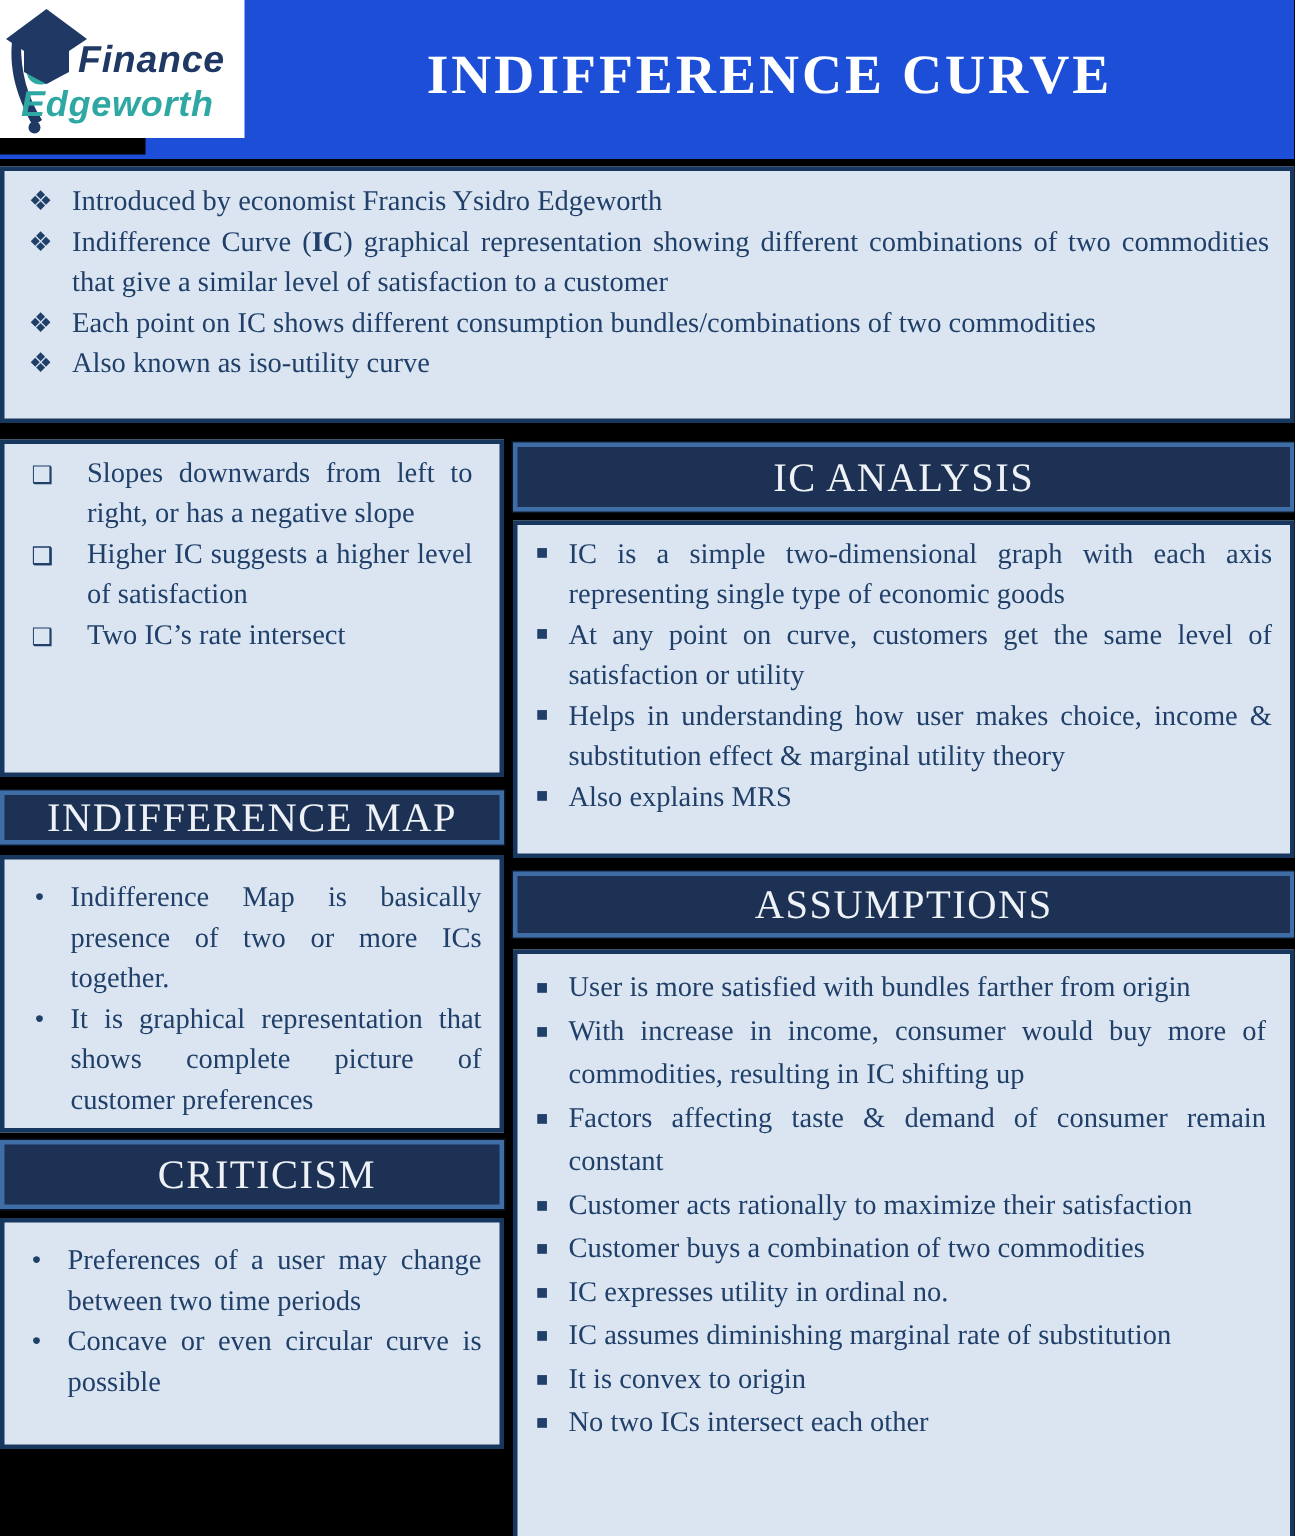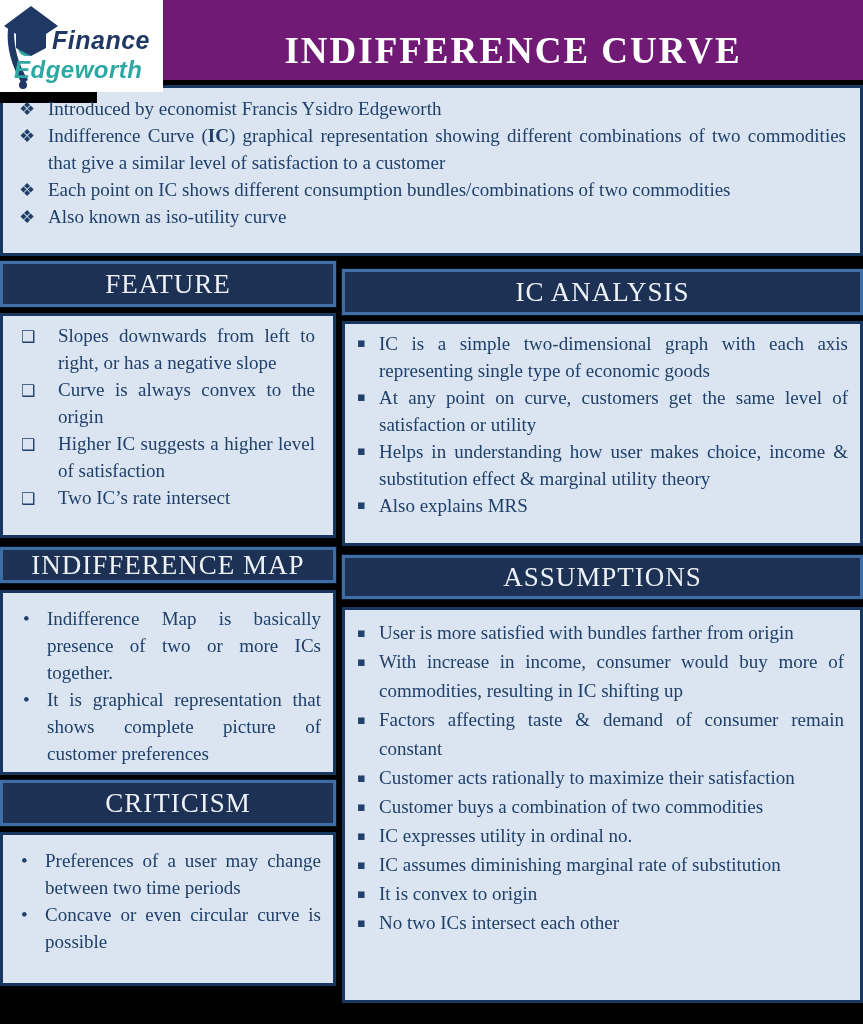--- a/index.html
+++ b/index.html
@@ -2,21 +2,21 @@
 <html><head>
 <meta charset="utf-8">
 <style>
   * { margin:0; padding:0; box-sizing:border-box; }
   html,body { background:#000; }
   .page {
     width:863px; height:1024px; background:#000; position:relative;
     font-family:"Liberation Serif", serif; color:#20406a; overflow:hidden;
   }
   
-  .header { position:relative; width:863px; height:80px; background:#701a75; }
+  .header { position:relative; width:863px; height:106px; background:#1d4ed8; }
   .logo-box {
     position:absolute; left:0; top:0; width:163px; height:92px;
     background:#ffffff; overflow:hidden;
   }
   .logo-corner { position:absolute; left:0; top:92px; width:97px; height:11px; background:#000; }
   .cap-svg { position:absolute; left:2px; top:4px; }
   .brand1 {
     position:absolute; left:52px; top:26px; font-family:"Liberation Sans", sans-serif;
     font-weight:bold; font-style:italic; font-size:25px; color:#1f3864; letter-spacing:0.5px;
   }
@@ -120,32 +120,28 @@
         <span class="blt">❖</span>
         <span class="txt">Also known as iso-utility curve</span>
       </li>
     </ul>
   </div>
 
   <div class="columns">
 
     <div class="col-left">
 
-      <div class="sec-header h-feature">
-        <span>FEATURE</span>
-      </div>
       <div class="panel p-feature">
         <ul>
           <li class="item">
             <span class="blt">❑</span>
             <span class="txt">Slopes downwards from left to right, or has a negative slope</span>
           </li>
           <li class="item">
             <span class="blt">❑</span>
-            <span class="txt">Curve is always convex to the origin</span>
           </li>
           <li class="item">
             <span class="blt">❑</span>
             <span class="txt">Higher IC suggests a higher level of satisfaction</span>
           </li>
           <li class="item">
             <span class="blt">❑</span>
             <span class="txt">Two IC’s rate intersect</span>
           </li>
         </ul>

